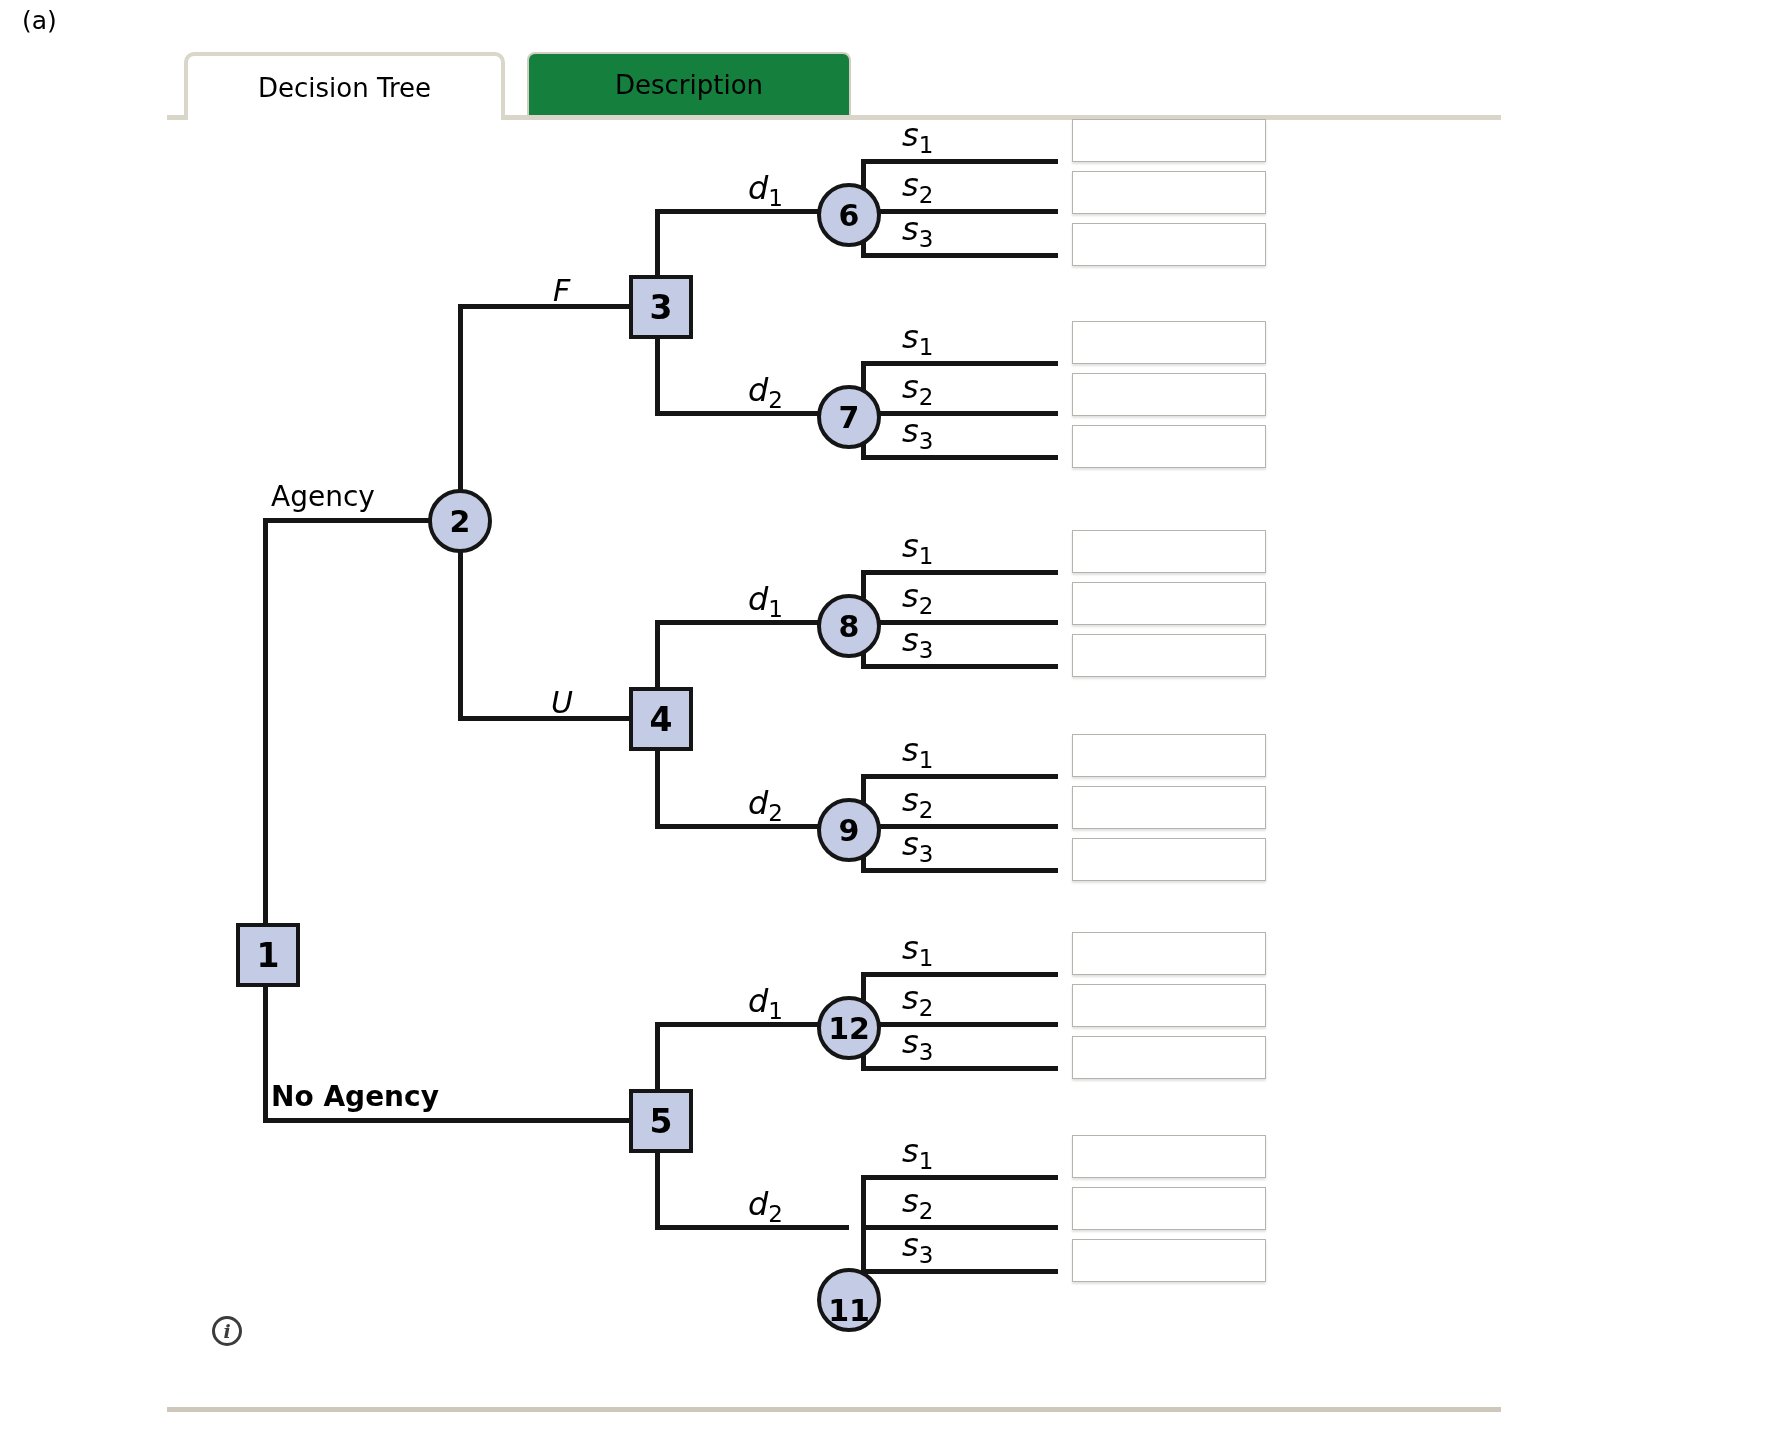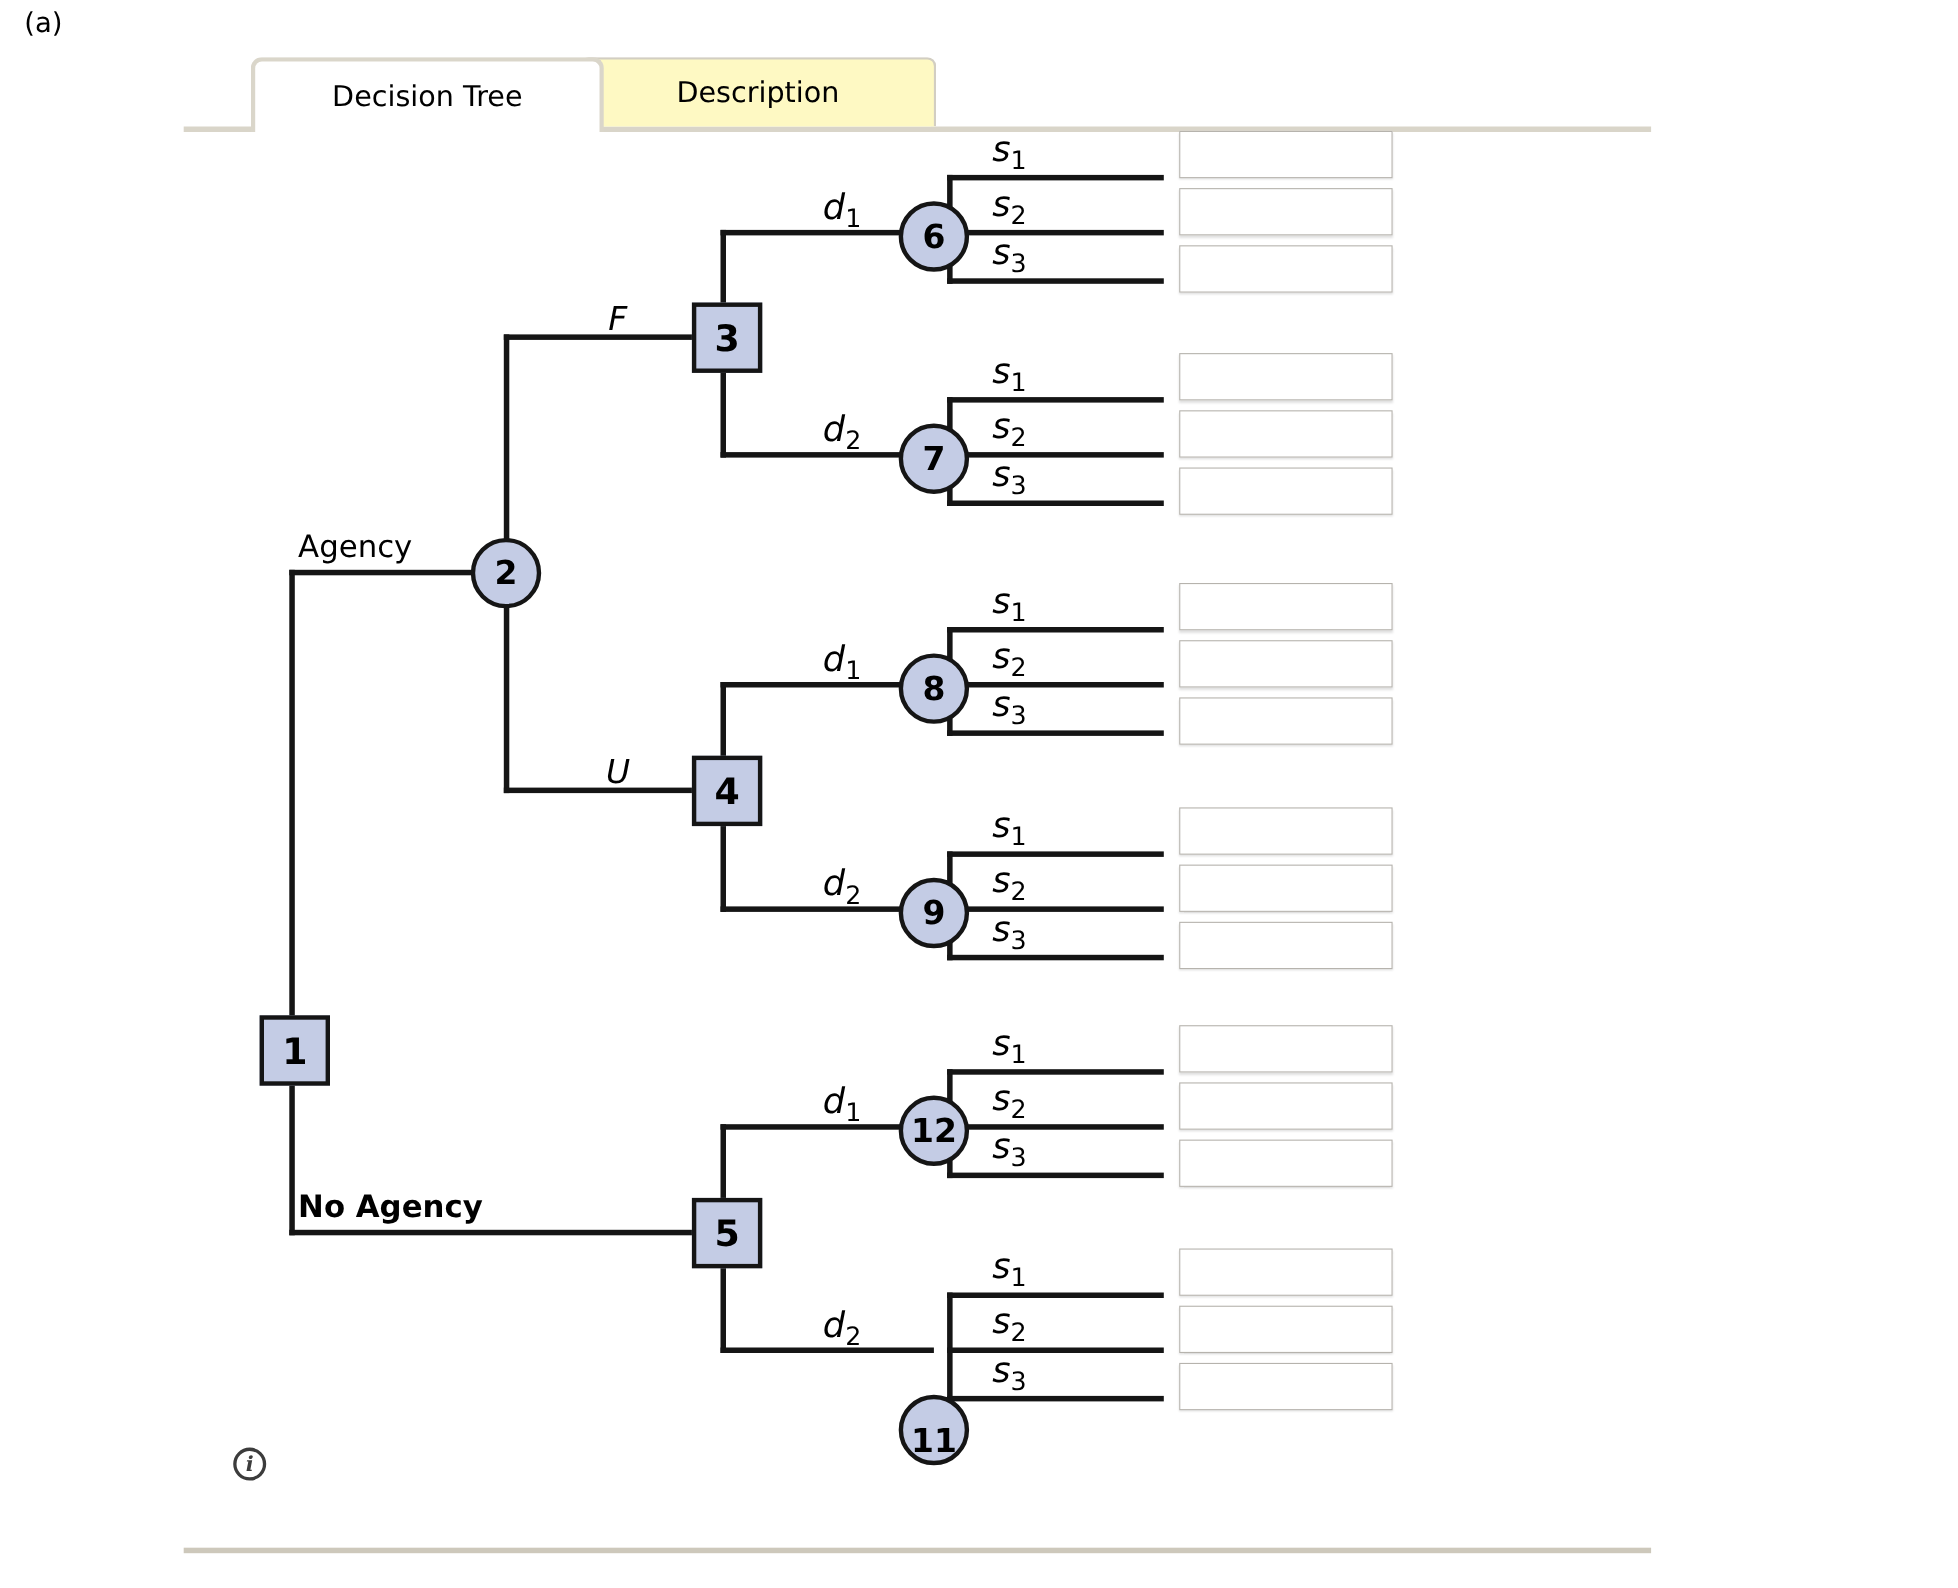--- a/index.html
+++ b/index.html
@@ -8,22 +8,22 @@
     font-family:"DejaVu Sans", sans-serif;color:#000;overflow:hidden;
   }
   .title-part{position:absolute;left:22px;top:6px;font-size:25px;}
   .title-text{position:absolute;left:80px;top:6px;font-size:25px;white-space:nowrap;}
 
   
   .tab-underline{position:absolute;left:167px;top:115px;width:1334px;height:5px;background:#d9d5c9;}
   .tab{position:absolute;box-sizing:border-box;display:flex;align-items:center;justify-content:center;
        font-size:26px;cursor:pointer;}
   .tab-active{left:184px;top:52px;width:321px;height:68px;background:#fff;
-       border:4px solid #dad6ca;border-bottom:none;border-radius:10px 10px 0 0;z-index:5;margin-left:44px;}
-  .tab-inactive{left:527px;top:52px;width:324px;height:63px;background:#fef9c3;
+       border:4px solid #dad6ca;border-bottom:none;border-radius:10px 10px 0 0;z-index:5;}
+  .tab-inactive{left:527px;top:52px;width:324px;height:63px;background:#15803d;
        border:2px solid #d2cec2;border-bottom:none;border-radius:8px 8px 0 0;z-index:4;}
 
   
   .line{position:absolute;background:#151515;z-index:1;}
   .node{position:absolute;width:64px;height:64px;box-sizing:border-box;background:#c4cce5;
         border:4px solid #151515;display:flex;align-items:center;justify-content:center;
         font-weight:bold;z-index:3;}
   .node-square{font-size:33px;}
   .node-circle{border-radius:50%;font-size:30px;}
   .branch-lbl{position:absolute;font-size:28px;line-height:1;z-index:2;white-space:nowrap;}

